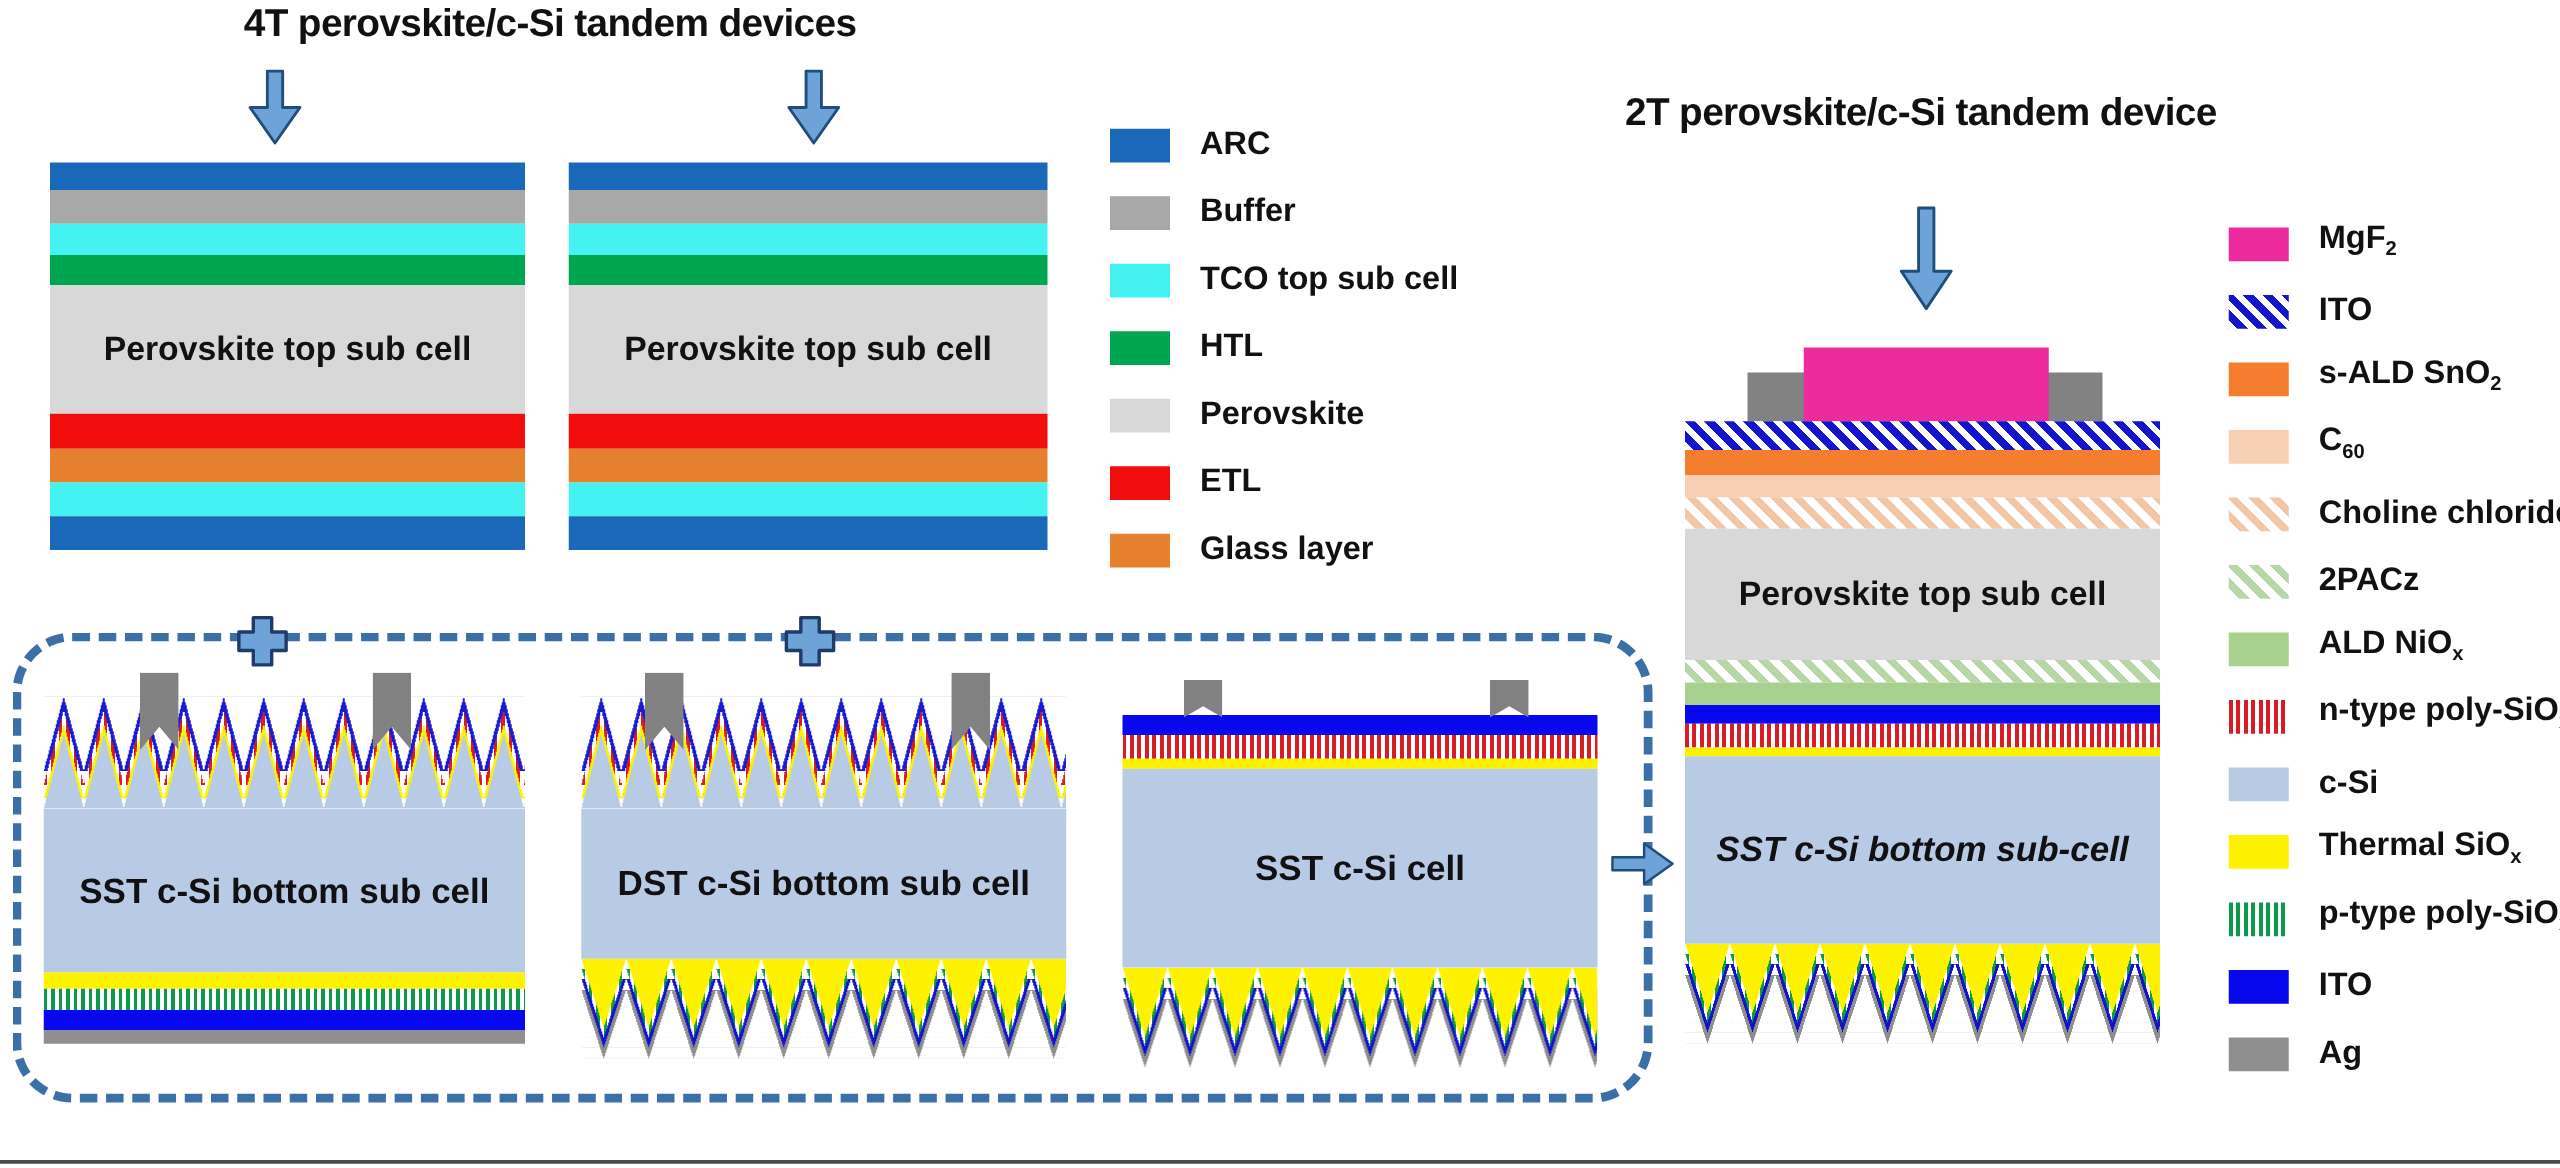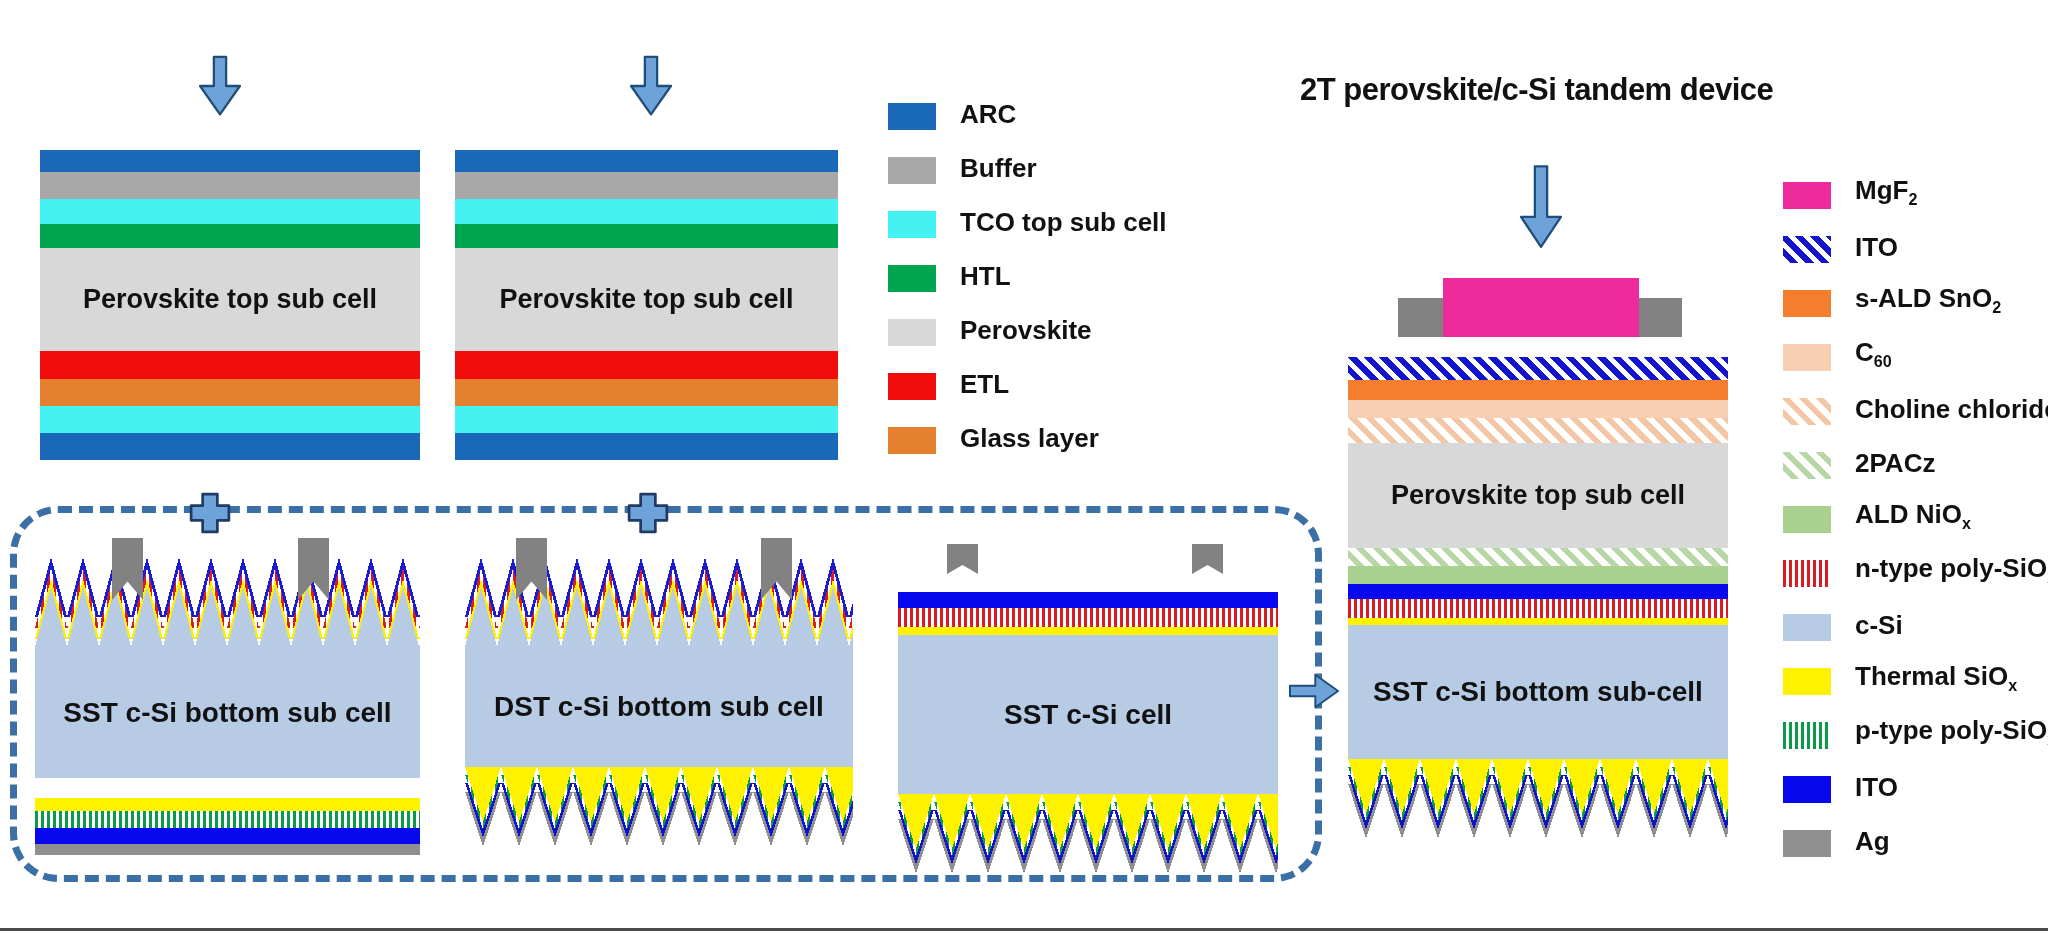--- a/index.html
+++ b/index.html
@@ -23,21 +23,21 @@
   .L-choline{background:repeating-linear-gradient(45deg,#fff 0 6px,var(--choline) 6px 12px);}
   .L-pacz{background:repeating-linear-gradient(45deg,#fff 0 6px,var(--pacz) 6px 12px);}
   .L-niox{background:var(--niox);}
   .L-ntype{background:repeating-linear-gradient(90deg,var(--ntype) 0 3px,#fff 3px 6px);}
   .L-csi{background:var(--csi);}
   .L-thermal{background:var(--thermal);}
   .L-ptype{background:repeating-linear-gradient(90deg,var(--ptype) 0 3px,#fff 3px 6px);}
   .L-ito{background:var(--ito);}
   .L-ag{background:var(--ag);}
   
-  .stack{display:flex;flex-direction:column;margin-top:20px;}
+  .stack{display:flex;flex-direction:column;}
   .layer{position:relative;width:100%;}
   .stack-label{position:absolute;inset:0;display:flex;align-items:center;justify-content:center;
                font-size:27px;color:#111;}
   
   .legend{display:flex;flex-direction:column;}
   .leg-row{display:flex;align-items:flex-end;height:27px;margin-bottom:27px;}
   .legend .swatch{width:48px;height:27px;flex:0 0 48px;margin-right:24px;}
   .leg-label{font-size:26px;white-space:nowrap;}
   .leg-label sub{font-size:0.62em;}
   
@@ -71,20 +71,21 @@
   
   .dashed-box{border:7px dashed var(--steel);border-radius:48px;}
   .bottom-rule{background:#4a4a4a;}
   svg{display:block;}
 </style>
 </head>
 <body>
 
 <div class="canvas">
 
+  <div class="abs title" style="left:195px;top:1px;">4T perovskite/c-Si tandem devices</div>
 
   <svg class="abs" style="left:197px;top:52px;" width="46" height="68" viewBox="0 0 60 80">
     <polygon points="22,2 38,2 38,40 56,40 30,77 4,40 22,40" fill="#6da3d8" stroke="#1f4e79" stroke-width="3" stroke-linejoin="round"></polygon>
   </svg>
   <svg class="abs" style="left:628px;top:52px;" width="46" height="68" viewBox="0 0 60 80">
     <polygon points="22,2 38,2 38,40 56,40 30,77 4,40 22,40" fill="#6da3d8" stroke="#1f4e79" stroke-width="3" stroke-linejoin="round"></polygon>
   </svg>
 
   <div class="abs stack" style="left:40px;top:130px;width:380px;">
       <div class="layer L-arc" style="height: 22px;"></div>
@@ -235,21 +236,21 @@
         <div class="layer L-choline" style="height: 25px;"></div>
         <div class="layer L-perov" style="height: 105px;">
           <span class="stack-label">Perovskite top sub cell</span>
         </div>
         <div class="layer L-pacz" style="height: 18px;"></div>
         <div class="layer L-niox" style="height: 18px;"></div>
         <div class="layer L-ito" style="height: 15px;"></div>
         <div class="layer L-ntype" style="height: 19px;"></div>
         <div class="layer L-thermal" style="height: 7px;"></div>
       </div>
-    <div class="cell-body" style="height:134px;">
+    <div class="cell-body" style="height:150px;font-style:italic;">
       <span class="cell-label">SST c-Si bottom sub-cell</span>
     </div>
     <div class="tex-bottom">
       <i class="tb-gray"></i>
         <i class="tb-blue"></i>
         <i class="tb-green"></i>
         <i class="tb-yel"></i>
     </div>
   </div>
 

